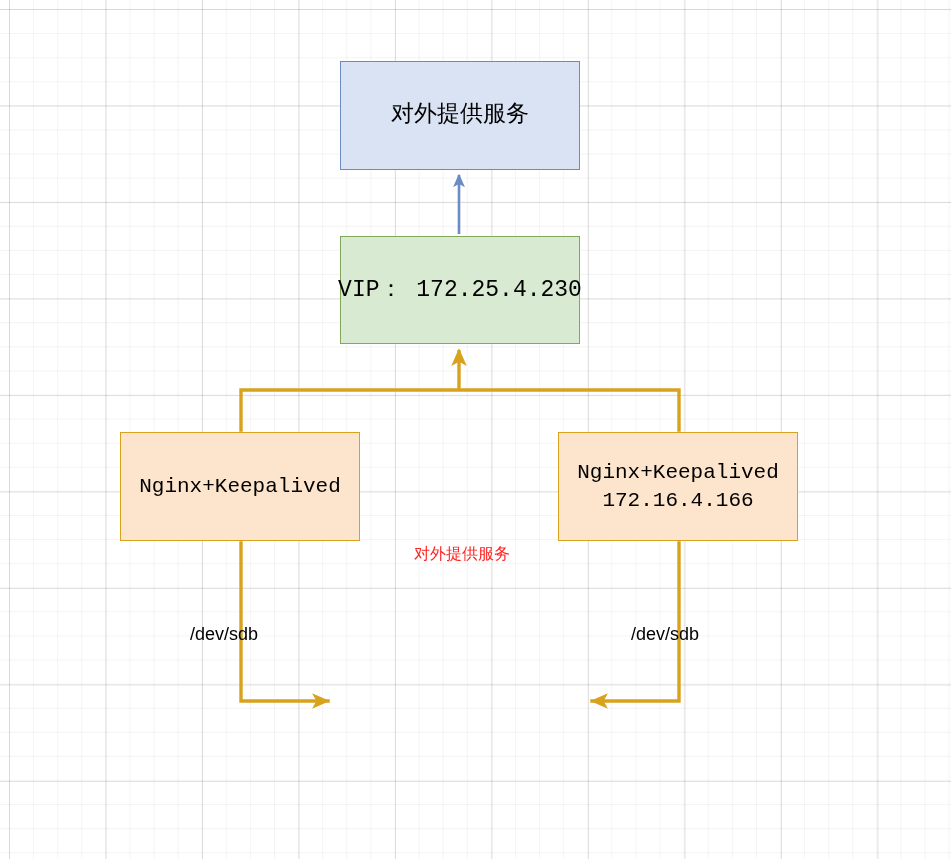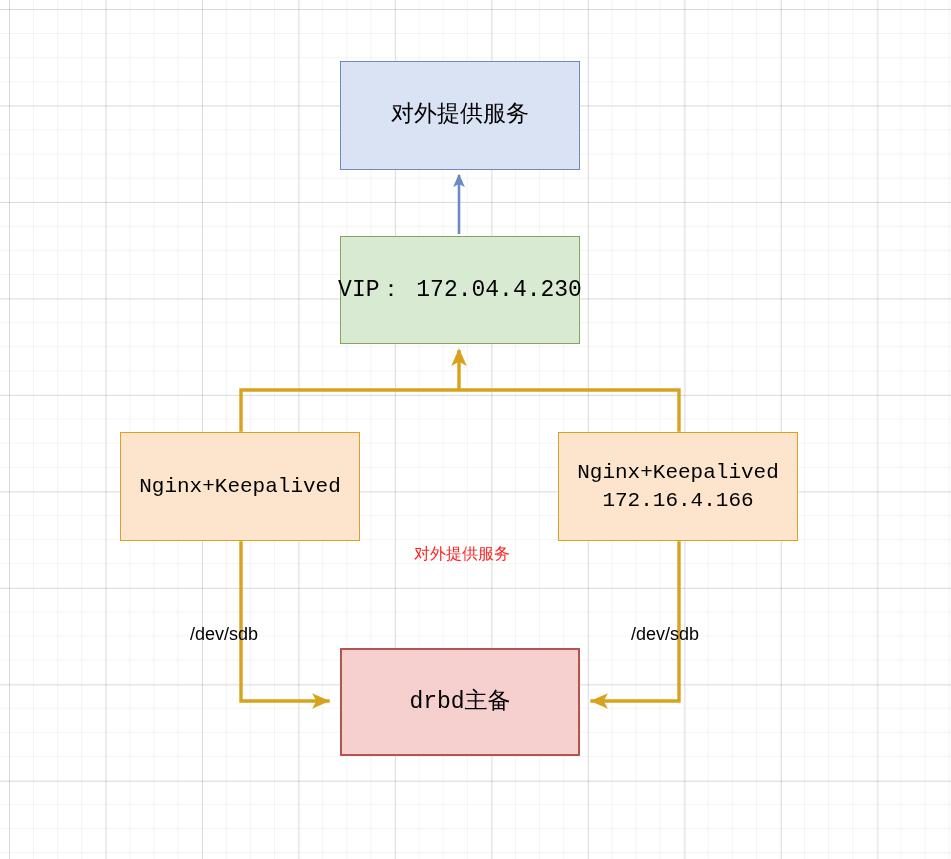--- a/index.html
+++ b/index.html
@@ -164,35 +164,32 @@
     <g>
       <path d="M 679 543 L 679 701 L 592 701" stroke="#d8a21d" stroke-width="3.4" fill="none" stroke-linecap="square" stroke-linejoin="miter" marker-end="url(#arrow-orange)"></path>
     </g>
   </svg>
 
   <div class="node" id="node-service">
     <span class="node-line">对外提供服务</span>
   </div>
 
   <div class="node" id="node-vip">
-    <span class="node-line">VIP： 172.04.4.230</span>
+    <span class="node-line">VIP： 172.25.4.230</span>
   </div>
 
   <div class="node" id="node-nginx-left">
     <span class="node-line">Nginx+Keepalived</span>
   </div>
 
   <div class="node" id="node-nginx-right">
     <span class="node-line">Nginx+Keepalived</span>
     <span class="node-line">172.16.4.166</span>
   </div>
 
-  <div class="node" id="node-drbd">
-    <span class="node-line">drbd主备</span>
-  </div>
 
   <span class="label" id="label-sdb-left">/dev/sdb</span>
 
   <span class="label" id="label-sdb-right">/dev/sdb</span>
 
   <span class="label" id="label-watermark">对外提供服务</span>
 
 </div>
 
 </body></html>

